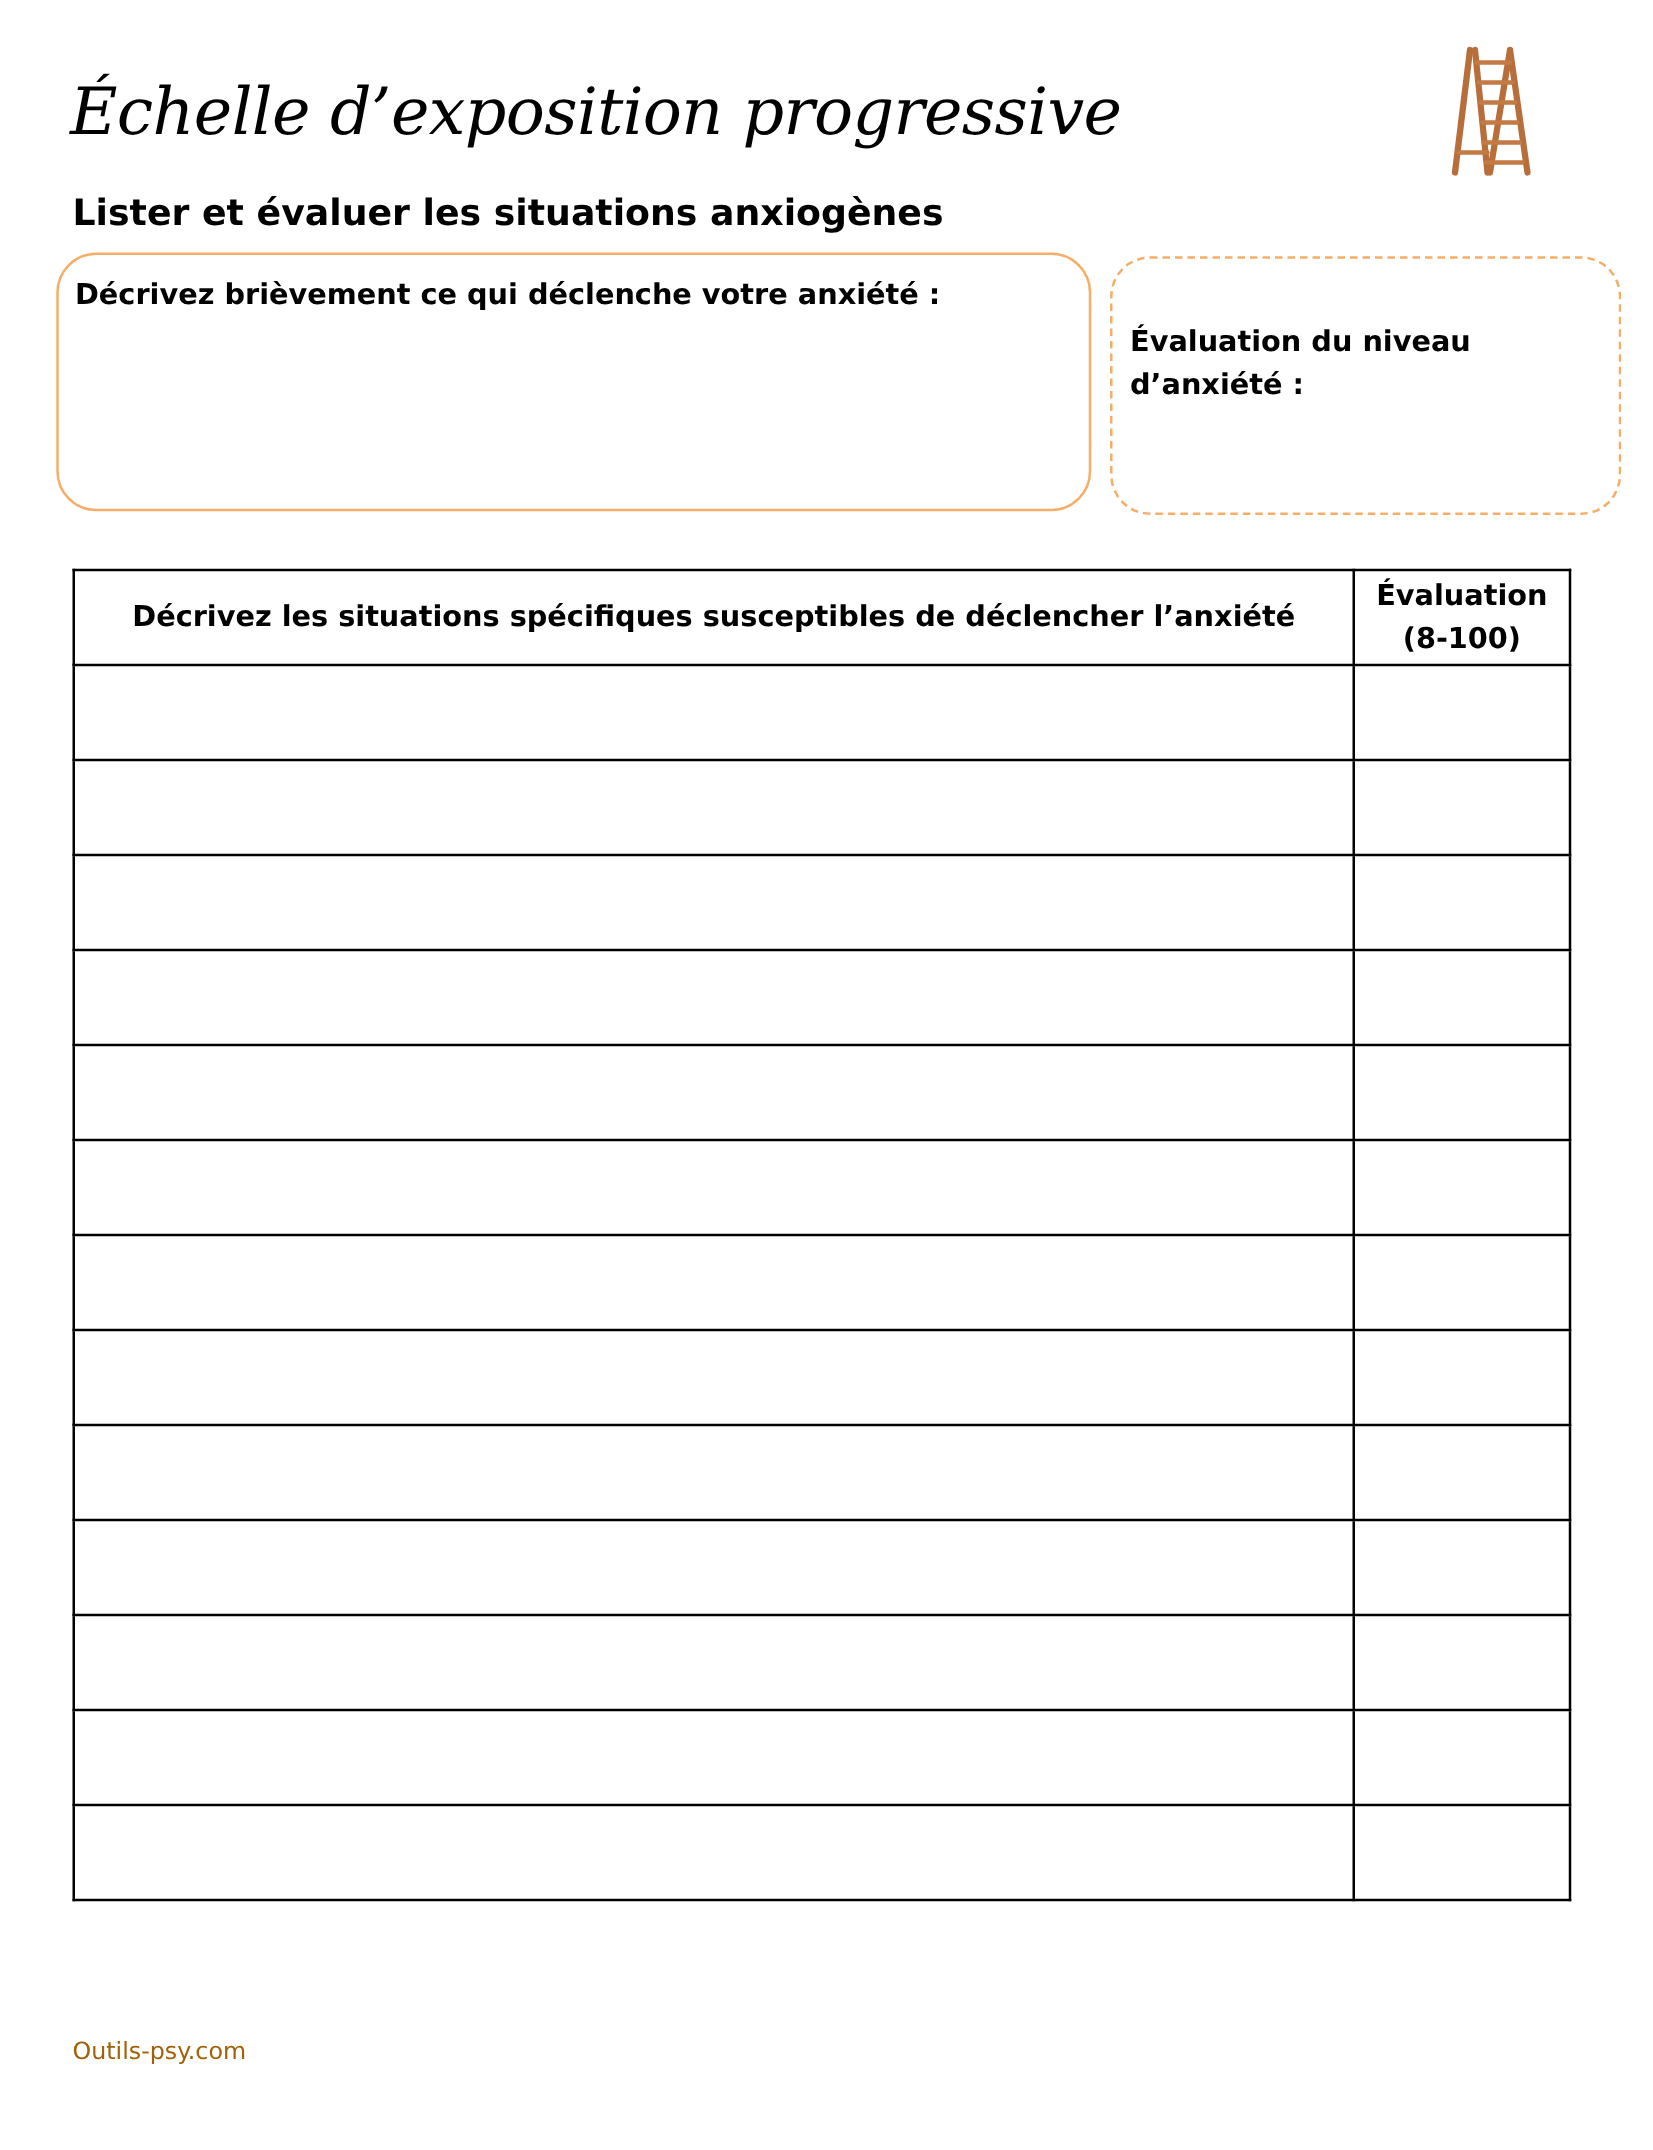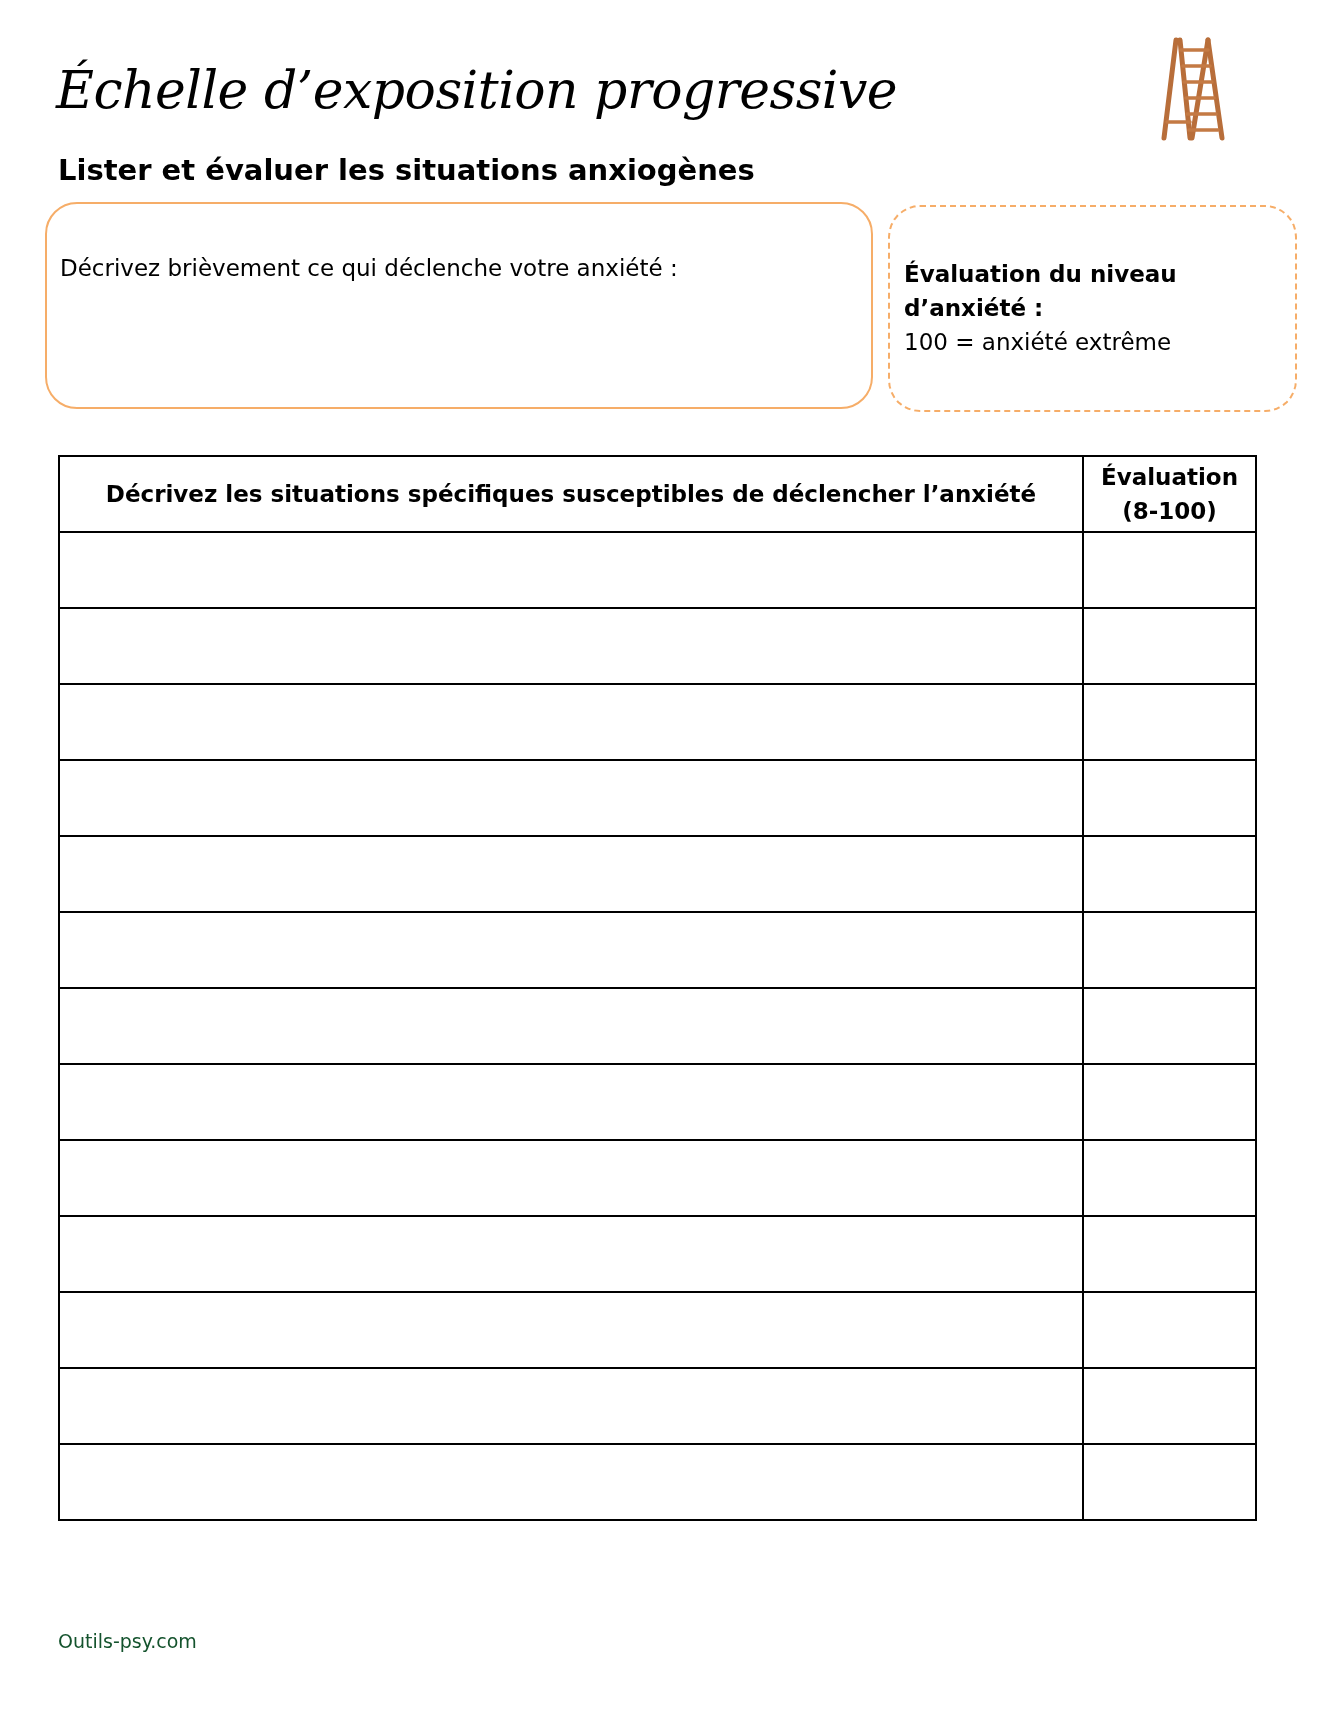--- a/index.html
+++ b/index.html
@@ -5,31 +5,31 @@
   html, body { margin: 0; padding: 0; background: #ffffff; }
   body { width: 1322px; height: 1720px; position: relative; overflow: hidden;
          font-family: "DejaVu Sans", sans-serif; color: #000; }
   .title { position: absolute; left: 56px; top: 64px; font-family: "DejaVu Serif", serif;
            font-style: italic; font-size: 52px; letter-spacing: -0.5px; line-height: 1; white-space: nowrap; }
   .subtitle { position: absolute; left: 58px; top: 155px; font-weight: bold; font-size: 29px;
               line-height: 1.1; white-space: nowrap; }
   .ladder { position: absolute; left: 1160px; top: 34px; width: 72px; height: 110px; }
   .box-left { position: absolute; left: 45px; top: 202px; width: 828px; height: 207px;
               border: 2px solid #F6AD68; border-radius: 32px; box-sizing: border-box; }
-  .box-left .label { position: absolute; left: 13px; top: 19px; font-weight: normal; font-size: 23px; white-space: nowrap; margin-top: 32px; }
+  .box-left .label { position: absolute; left: 13px; top: 19px; font-weight: bold; font-size: 23px; white-space: nowrap; }
   .box-right { position: absolute; left: 888px; top: 205px; width: 409px; height: 207px;
                border: 2px dashed #F6AD68; border-radius: 32px; box-sizing: border-box; }
   .box-right .inner { position: absolute; left: 14px; top: 14px; font-size: 23px; line-height: 34px; margin-top: 36px; }
   .box-right .head { font-weight: bold; }
   table.sit { position: absolute; left: 58px; top: 455px; width: 1199px; border-collapse: collapse; border-radius: 18px; }
   table.sit th, table.sit td { border: 2.5px solid #000; padding: 0; }
   table.sit th { height: 74px; font-weight: bold; font-size: 23px; text-align: center; line-height: 34px; }
   table.sit td { height: 74px; }
   table.sit .c1 { width: 1022px; }
-  .footer { position: absolute; left: 58px; top: 1630px; font-size: 19px; color: #14532d; white-space: nowrap; }
+  .footer { position: absolute; left: 58px; top: 1630px; font-size: 19px; color: #a16207; white-space: nowrap; }
 </style>
 </head>
 <body>
 
 <div class="title">Échelle d’exposition progressive</div>
 <div class="subtitle">Lister et évaluer les situations anxiogènes</div>
 
 <svg class="ladder" viewBox="0 0 72 110">
   <g stroke="#B86E3A" stroke-width="5" stroke-linecap="round" fill="none">
     <line x1="16" y1="6" x2="4" y2="104"></line>
@@ -48,21 +48,20 @@
   </g>
 </svg>
 
 <div class="box-left">
   <span class="label">Décrivez brièvement ce qui déclenche votre anxiété :</span>
 </div>
 
 <div class="box-right">
   <div class="inner">
     <div class="head" style="width:300px">Évaluation du niveau d’anxiété :</div>
-    <div>100 = anxiété extrême</div>
   </div>
 </div>
 
 <table class="sit">
   <thead>
     <tr>
       <th class="c1">Décrivez les situations spécifiques susceptibles de déclencher l’anxiété</th>
       <th>
         <span>Évaluation</span><br>
         <span>(8-100)</span>

